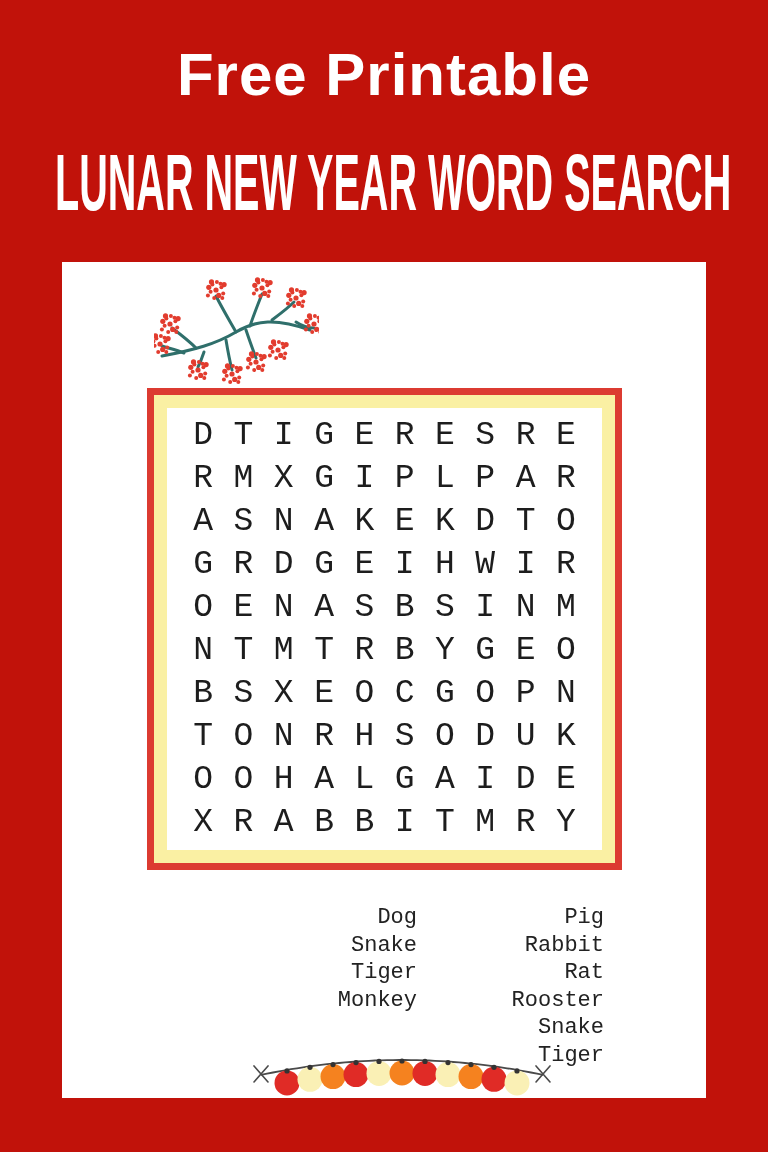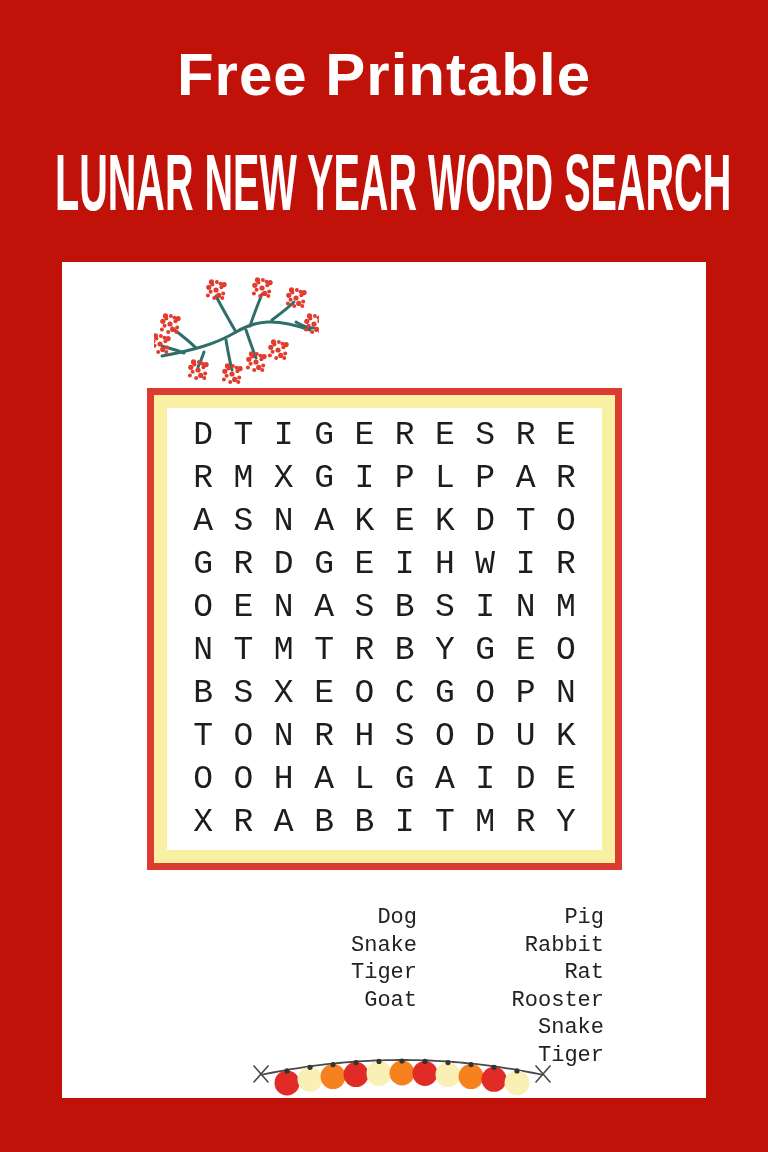--- a/index.html
+++ b/index.html
@@ -350,21 +350,21 @@
           <div class="grid-cell">M</div>
           <div class="grid-cell">R</div>
           <div class="grid-cell">Y</div>
         </div>
     </div>
 
     <div class="word-col left" id="words-left">
         <div>Dog</div>
         <div>Snake</div>
         <div>Tiger</div>
-        <div>Goat</div>
+        <div>Monkey</div>
       </div>
     <div class="word-col right" id="words-right">
         <div>Pig</div>
         <div>Rabbit</div>
         <div>Rat</div>
         <div>Rooster</div>
         <div>Snake</div>
         <div>Tiger</div>
       </div>
 

